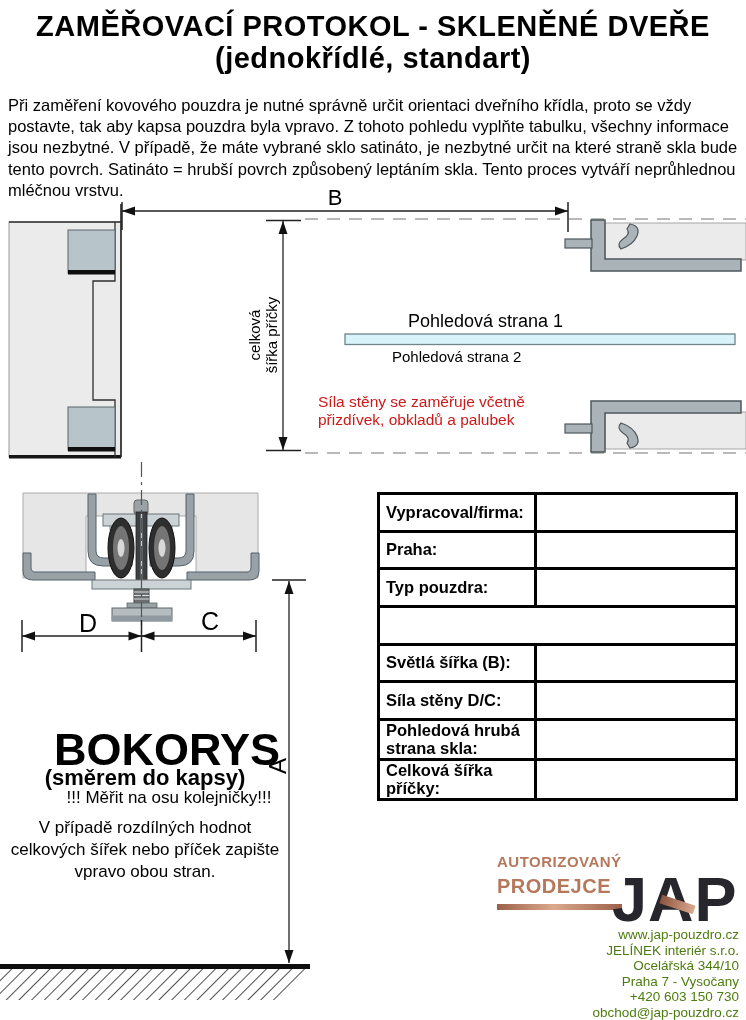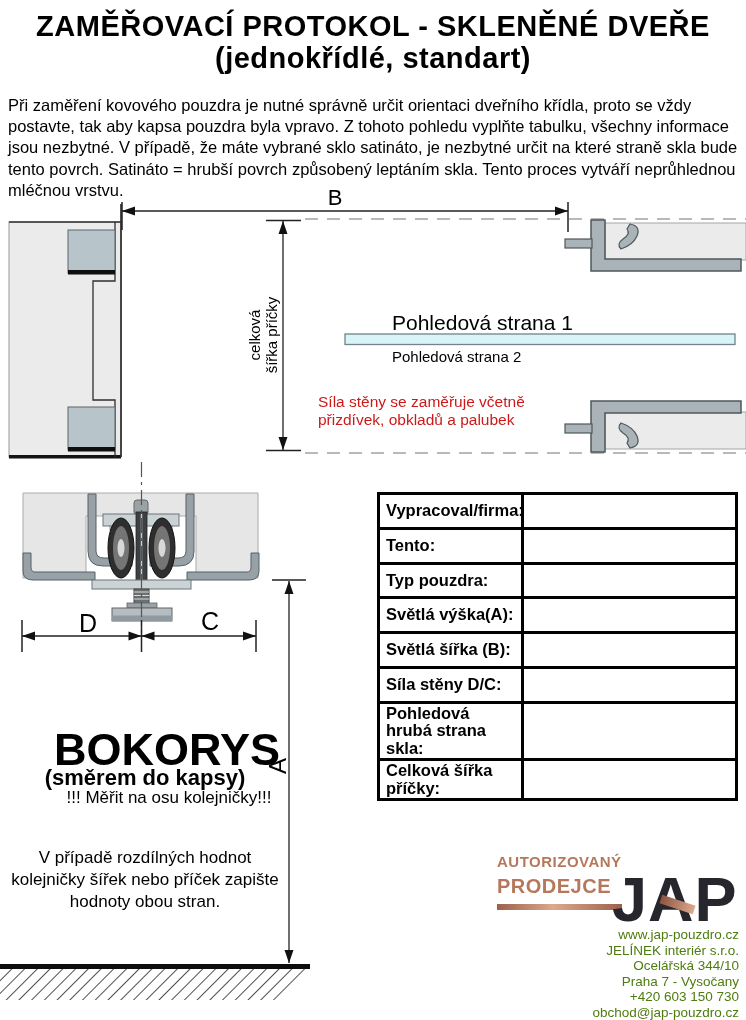--- a/index.html
+++ b/index.html
@@ -8,38 +8,38 @@
   .abs{position:absolute;}
   
   .title{left:0;top:10px;width:746px;text-align:center;font-size:29px;font-weight:700;letter-spacing:.5px;}
   .title2{top:42px;}
   .intro{left:8px;top:78px;width:736px;font-size:16.5px;line-height:21.4px;}
   
   .dimB{left:315px;top:185px;width:40px;text-align:center;font-size:22px;}
   .vlabel{left:263px;top:335px;transform:translate(-50%,-50%) rotate(-90deg);
           text-align:center;font-size:15px;line-height:17px;white-space:nowrap;}
   .vlabel span{display:block;}
-  .side1{left:392px;top:311px;font-size:21px;}
+  .side1{left:408px;top:311px;font-size:18px;}
   .side2{left:392px;top:348px;font-size:15px;}
   .rednote{left:318px;top:393px;font-size:15.5px;line-height:17.5px;color:#cc1a1a;}
   
   .dimD{left:70px;top:609px;width:36px;text-align:center;font-size:25px;}
   .dimC{left:192px;top:607px;width:36px;text-align:center;font-size:25px;}
   .dimA{left:278px;top:766px;transform:translate(-50%,-50%) rotate(-90deg);font-size:24px;}
   .bok{left:0;top:732px;width:290px;text-align:center;}
   .bok .h{font-size:45px;line-height:36px;font-weight:700;padding-left:44px;}
   .bok .s{font-size:22px;line-height:20px;font-weight:bold;}
   .bok .w{font-size:17px;line-height:20px;padding-left:48px;}
-  .bok .n{margin-top:39px;font-size:17px;line-height:22px;}
+  .bok .n{margin-top:9px;font-size:17px;line-height:22px;}
   
   .ftable{left:377px;top:492px;width:361px;height:309px;border:3px solid #000;
           display:flex;flex-direction:column;box-sizing:border-box;background:#fff;}
   .frow{flex:1;display:flex;border-bottom:3px solid #000;}
   .frow:last-child{border-bottom:none;}
-  .flabel{width:144px;border-right:3px solid #000;display:flex;align-items:center;
+  .flabel{width:157px;border-right:3px solid #000;display:flex;align-items:center;
           padding:1px 3px 1px 6px;font-weight:700;font-size:16.5px;line-height:17.5px;box-sizing:border-box;}
   .fvalue{flex:1;}
   
   .auth1{left:497px;top:853px;font-size:15px;font-weight:700;letter-spacing:.5px;color:#b5785c;}
   .auth2{left:497px;top:875px;font-size:20px;font-weight:700;letter-spacing:.5px;color:#b5785c;}
   .cbar{left:497px;top:904px;width:125px;height:6px;
         background:linear-gradient(90deg,#9c604a,#dba98d 45%,#9c604a);}
   .jap{left:612px;top:869px;font-size:63px;line-height:60px;font-weight:700;
        letter-spacing:1px;color:#26262c;}
   .swoosh{left:660px;top:900px;width:35px;height:9px;transform:rotate(18deg);
@@ -189,40 +189,39 @@
   <div class="abs dimD">D</div>
   <div class="abs dimC">C</div>
   <div class="abs dimA">A</div>
 
   <div class="abs bok">
     <div class="h">BOKORYS</div>
     <div class="s">(směrem do kapsy)</div>
     <div class="w">!!! Měřit na osu kolejničky!!!</div>
     <div class="n">
       <span style="display:block;">V případě rozdílných hodnot</span>
-      <span style="display:block;">kolejničky šířek nebo příček zapište</span>
-      <span style="display:block;">hodnoty obou stran.</span>
+      <span style="display:block;">celkových šířek nebo příček zapište</span>
+      <span style="display:block;">vpravo obou stran.</span>
     </div>
   </div>
 
   <div class="abs ftable">
     <div class="frow">
         <div class="flabel">Vypracoval/firma:</div>
         <div class="fvalue"></div>
       </div>
     <div class="frow">
-        <div class="flabel">Tento:</div>
+        <div class="flabel">Praha:</div>
         <div class="fvalue"></div>
       </div>
     <div class="frow">
         <div class="flabel">Typ pouzdra:</div>
         <div class="fvalue"></div>
       </div>
     <div class="frow">
-        <div class="flabel">Světlá výška(A):</div>
         <div class="fvalue"></div>
       </div>
     <div class="frow">
         <div class="flabel">Světlá šířka (B):</div>
         <div class="fvalue"></div>
       </div>
     <div class="frow">
         <div class="flabel">Síla stěny D/C:</div>
         <div class="fvalue"></div>
       </div>

